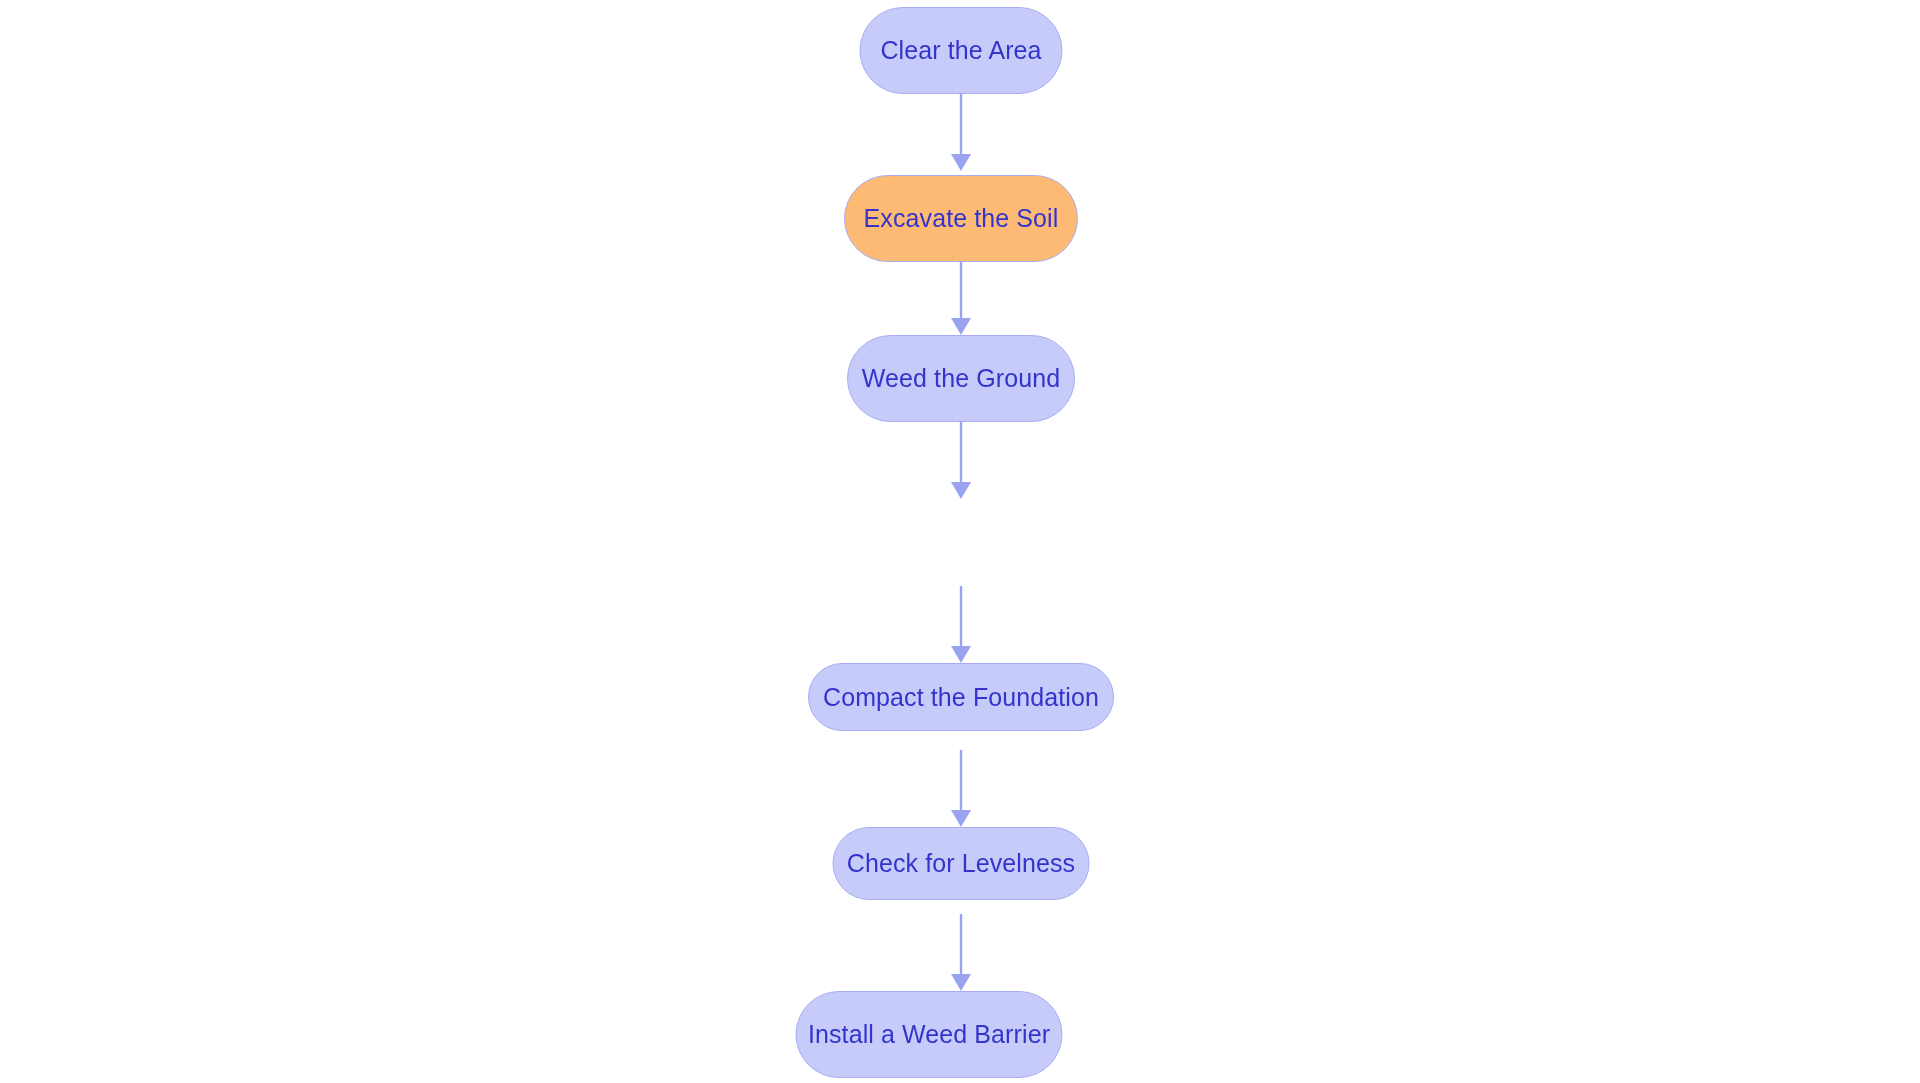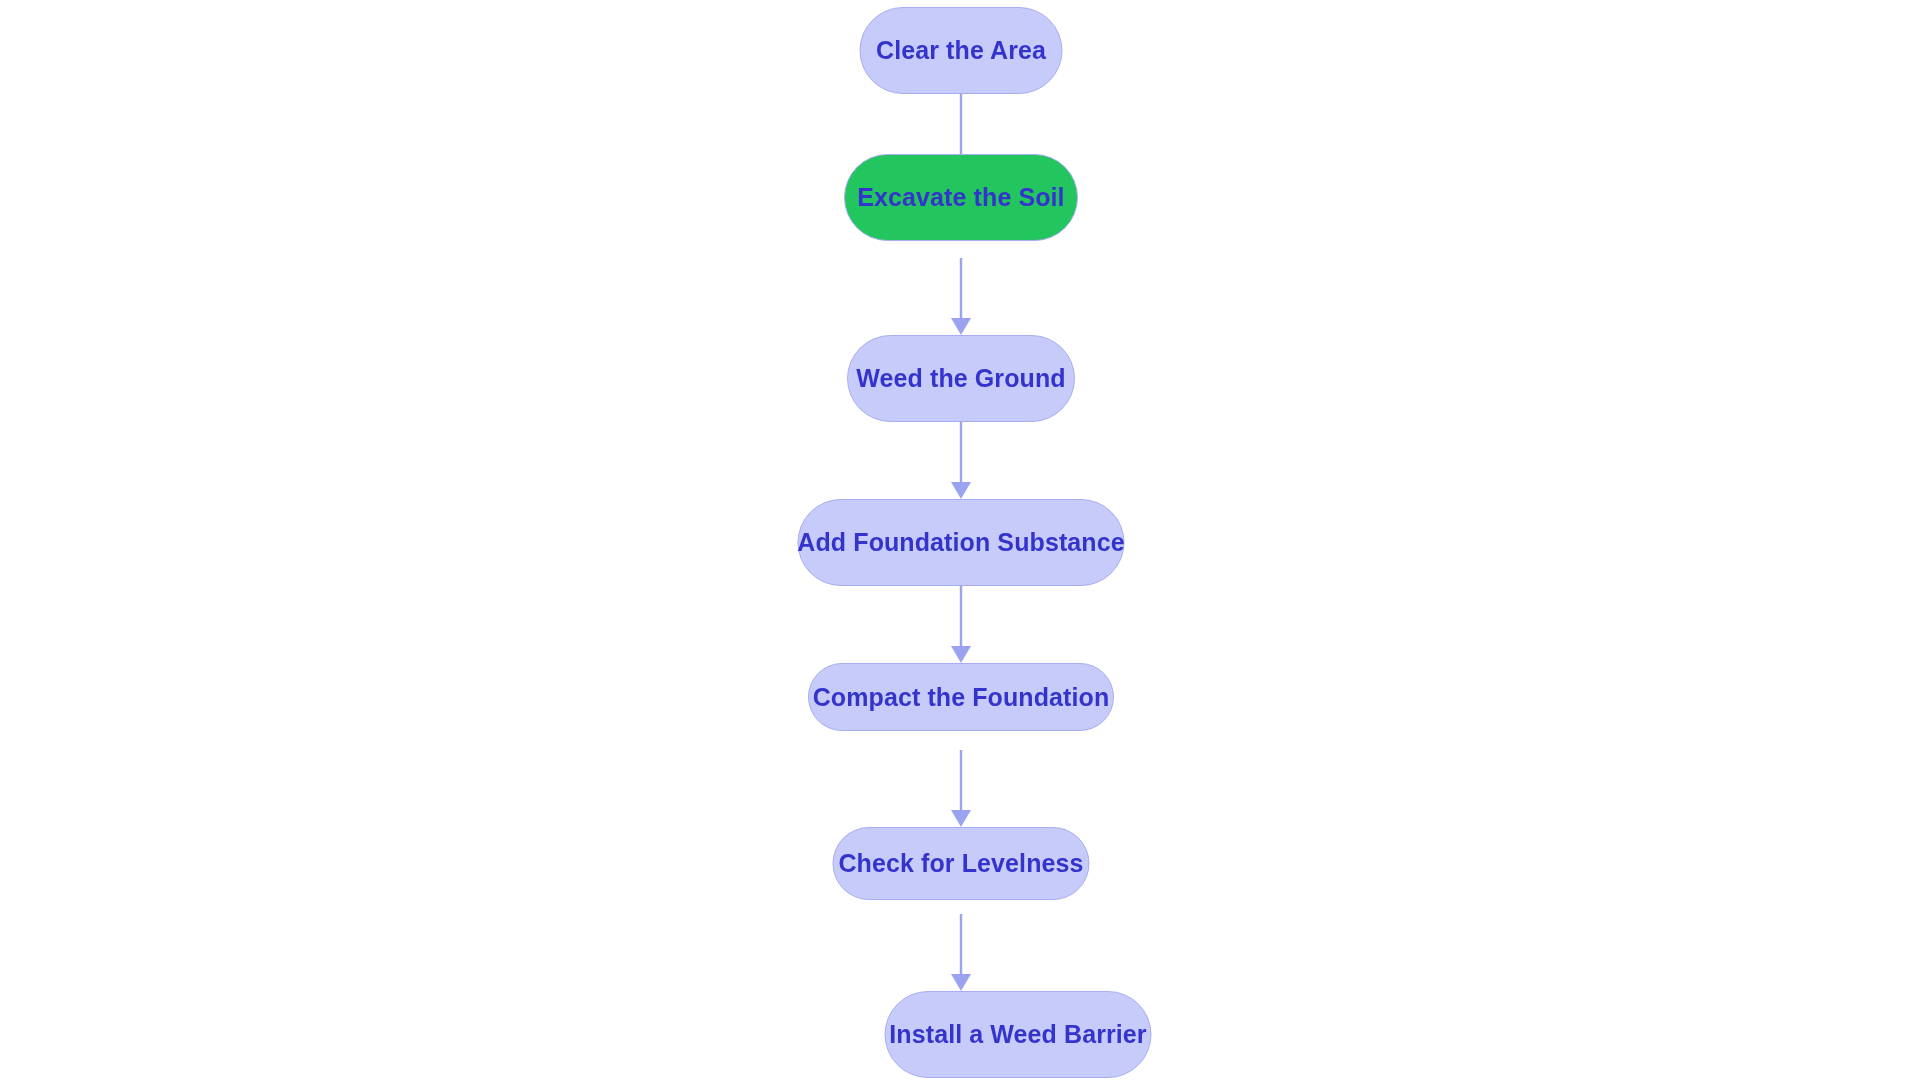--- a/index.html
+++ b/index.html
@@ -31,21 +31,21 @@
     background: #c7cbfa;
     border: 1.6px solid #a7adf1;
     border-radius: 999px;
     height: 87px;
     transform: translateX(-50%);
   }
 
   .flow-node-label {
     color: #3434cc;
     font-size: 25px;
-    font-weight: 700;
+    font-weight: 400;
     letter-spacing: 0.1px;
     line-height: 1;
     white-space: nowrap;
     font-family: "Liberation Sans", "DejaVu Sans", sans-serif;
   }
 
   .flow-connector {
     position: absolute;
     transform: translateX(-50%);
     width: 30px;
@@ -93,31 +93,28 @@
     </div>
     <div class="flow-connector" style="left: 961px; top: 914px; height: 77px;">
       <svg width="30" height="77" viewBox="0 0 30 77">
         <line x1="15" y1="0" x2="15" y2="60" stroke="#9aa3ef" stroke-width="2.4"></line>
         <polygon points="5,60 25,60 15,77" fill="#9aa3ef"></polygon>
       </svg>
     </div>
     <div class="flow-node" style="left: 961px; top: 7px; width: 203px; height: 87px; background: rgb(199, 203, 250); border-color: rgb(167, 173, 241);">
       <span class="flow-node-label">Clear the Area</span>
     </div>
-    <div class="flow-node" style="left: 961px; top: 154px; width: 234px; height: 87px; background: #22c55e; border-color: rgb(167, 173, 241);">
+    <div class="flow-node" style="left: 961px; top: 175px; width: 234px; height: 87px; background: #fdba74; border-color: rgb(167, 173, 241);">
       <span class="flow-node-label">Excavate the Soil</span>
     </div>
     <div class="flow-node" style="left: 961px; top: 335px; width: 228px; height: 87px; background: rgb(199, 203, 250); border-color: rgb(167, 173, 241);">
       <span class="flow-node-label">Weed the Ground</span>
-    </div>
-    <div class="flow-node" style="left: 961px; top: 499px; width: 327px; height: 87px; background: rgb(199, 203, 250); border-color: rgb(167, 173, 241);">
-      <span class="flow-node-label">Add Foundation Substance</span>
     </div>
     <div class="flow-node" style="left: 961px; top: 663px; width: 306px; height: 68px; background: rgb(199, 203, 250); border-color: rgb(167, 173, 241);">
       <span class="flow-node-label">Compact the Foundation</span>
     </div>
     <div class="flow-node" style="left: 961px; top: 827px; width: 257px; height: 73px; background: rgb(199, 203, 250); border-color: rgb(167, 173, 241);">
       <span class="flow-node-label">Check for Levelness</span>
     </div>
-    <div class="flow-node" style="left: 1018px; top: 991px; width: 267px; height: 87px; background: rgb(199, 203, 250); border-color: rgb(167, 173, 241);">
+    <div class="flow-node" style="left: 929px; top: 991px; width: 267px; height: 87px; background: rgb(199, 203, 250); border-color: rgb(167, 173, 241);">
       <span class="flow-node-label">Install a Weed Barrier</span>
     </div>
   </div>
 
 </body></html>

